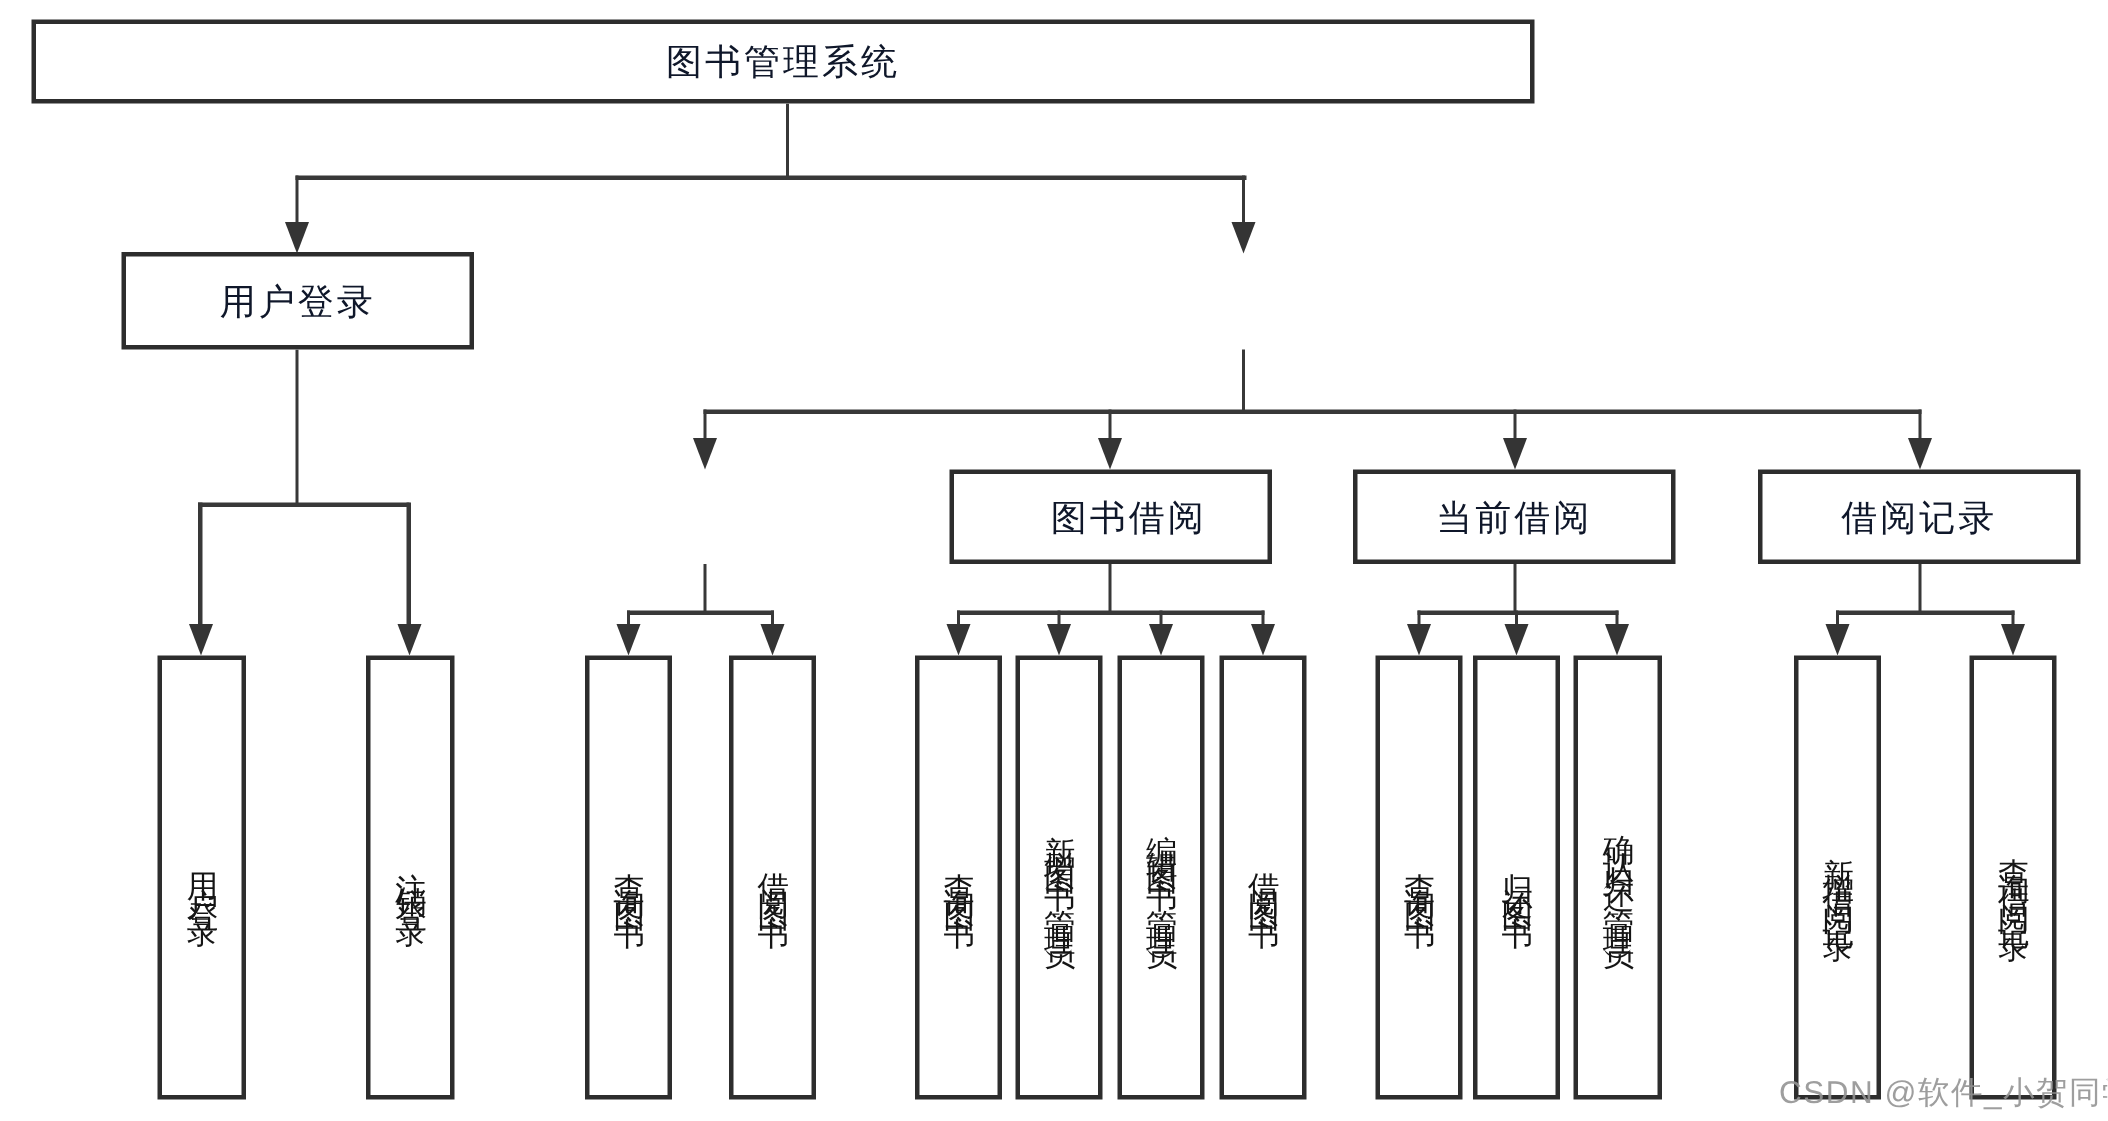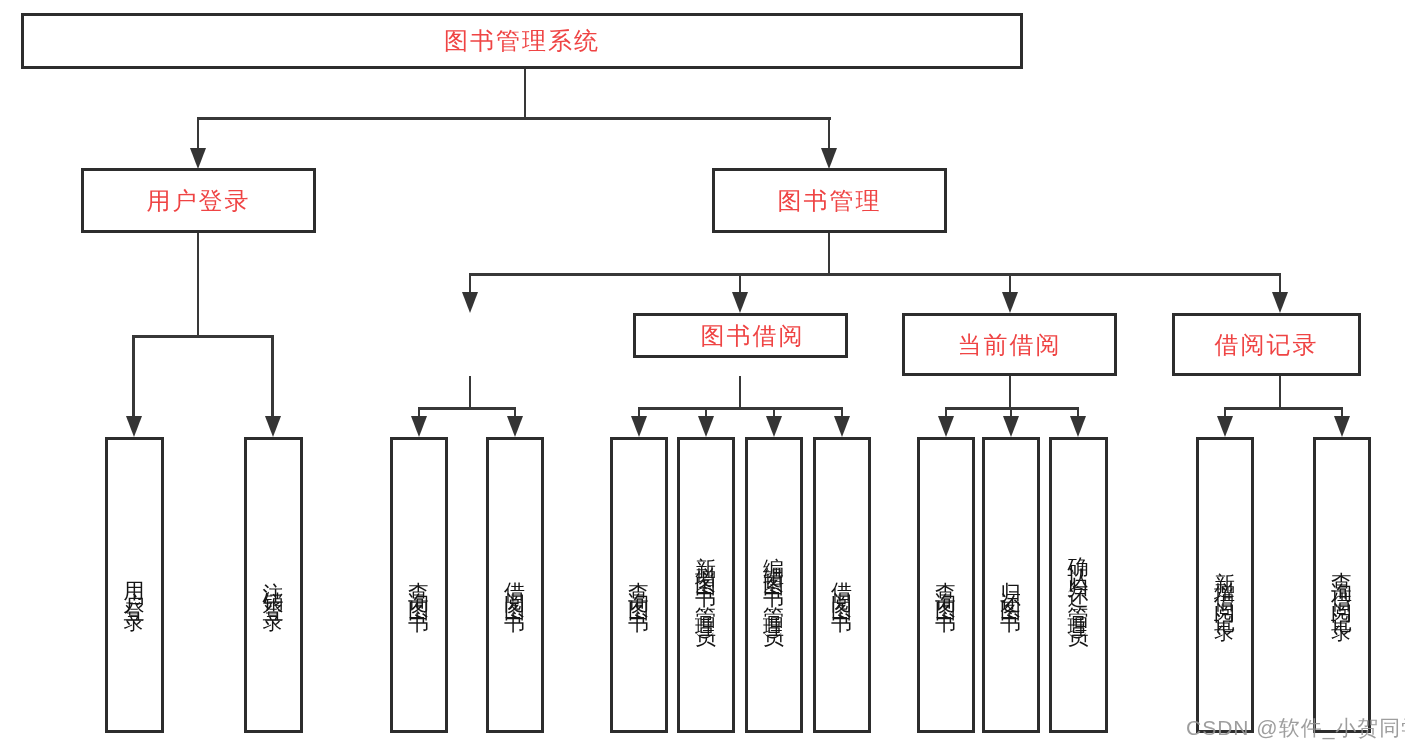--- a/index.html
+++ b/index.html
@@ -11,21 +11,21 @@
     overflow:hidden;
   }
   .box{
     position:absolute;
     box-sizing:border-box;
     border:3px solid #2d2d2d;
     background:#ffffff;
     display:flex;
     align-items:center;
     justify-content:center;
-    color:#ef4444;
+    color:#0f172a;
     font-size:24px;
     letter-spacing:2px;
     z-index:2;
   }
   .vbox{
     position:absolute;
     box-sizing:border-box;
     border:3px solid #2d2d2d;
     background:#ffffff;
     display:flex;
@@ -66,31 +66,28 @@
 
 <div id="canvas">
 
   <div class="box" style="left:21px;top:13px;width:1002px;height:56px;">
     <span>图书管理系统</span>
   </div>
 
   <div class="box" style="left:81px;top:168px;width:235px;height:65px;">
     <span>用户登录</span>
   </div>
-  <div class="box" style="left:712px;top:168px;width:235px;height:65px;">
-    <span>图书管理</span>
-  </div>
 
-  <div class="box" style="left:633px;top:313px;width:215px;height:45px;padding-left:24px;">
+  <div class="box" style="left:633px;top:313px;width:215px;height:63px;padding-left:24px;">
     <span>图书借阅</span>
   </div>
   <div class="box" style="left:902px;top:313px;width:215px;height:63px;font-family:Liberation Serif, serif;">
     <span>当前借阅</span>
   </div>
-  <div class="box" style="left:1172px;top:313px;width:189px;height:63px;">
+  <div class="box" style="left:1172px;top:313px;width:215px;height:63px;">
     <span>借阅记录</span>
   </div>
 
   <div class="vbox" style="left:105px;top:437px;width:59px;height:296px;">
     <span class="vtext">用户登录</span>
   </div>
   <div class="vbox" style="left:244px;top:437px;width:59px;height:296px;">
     <span class="vtext">注销登录</span>
   </div>
 

